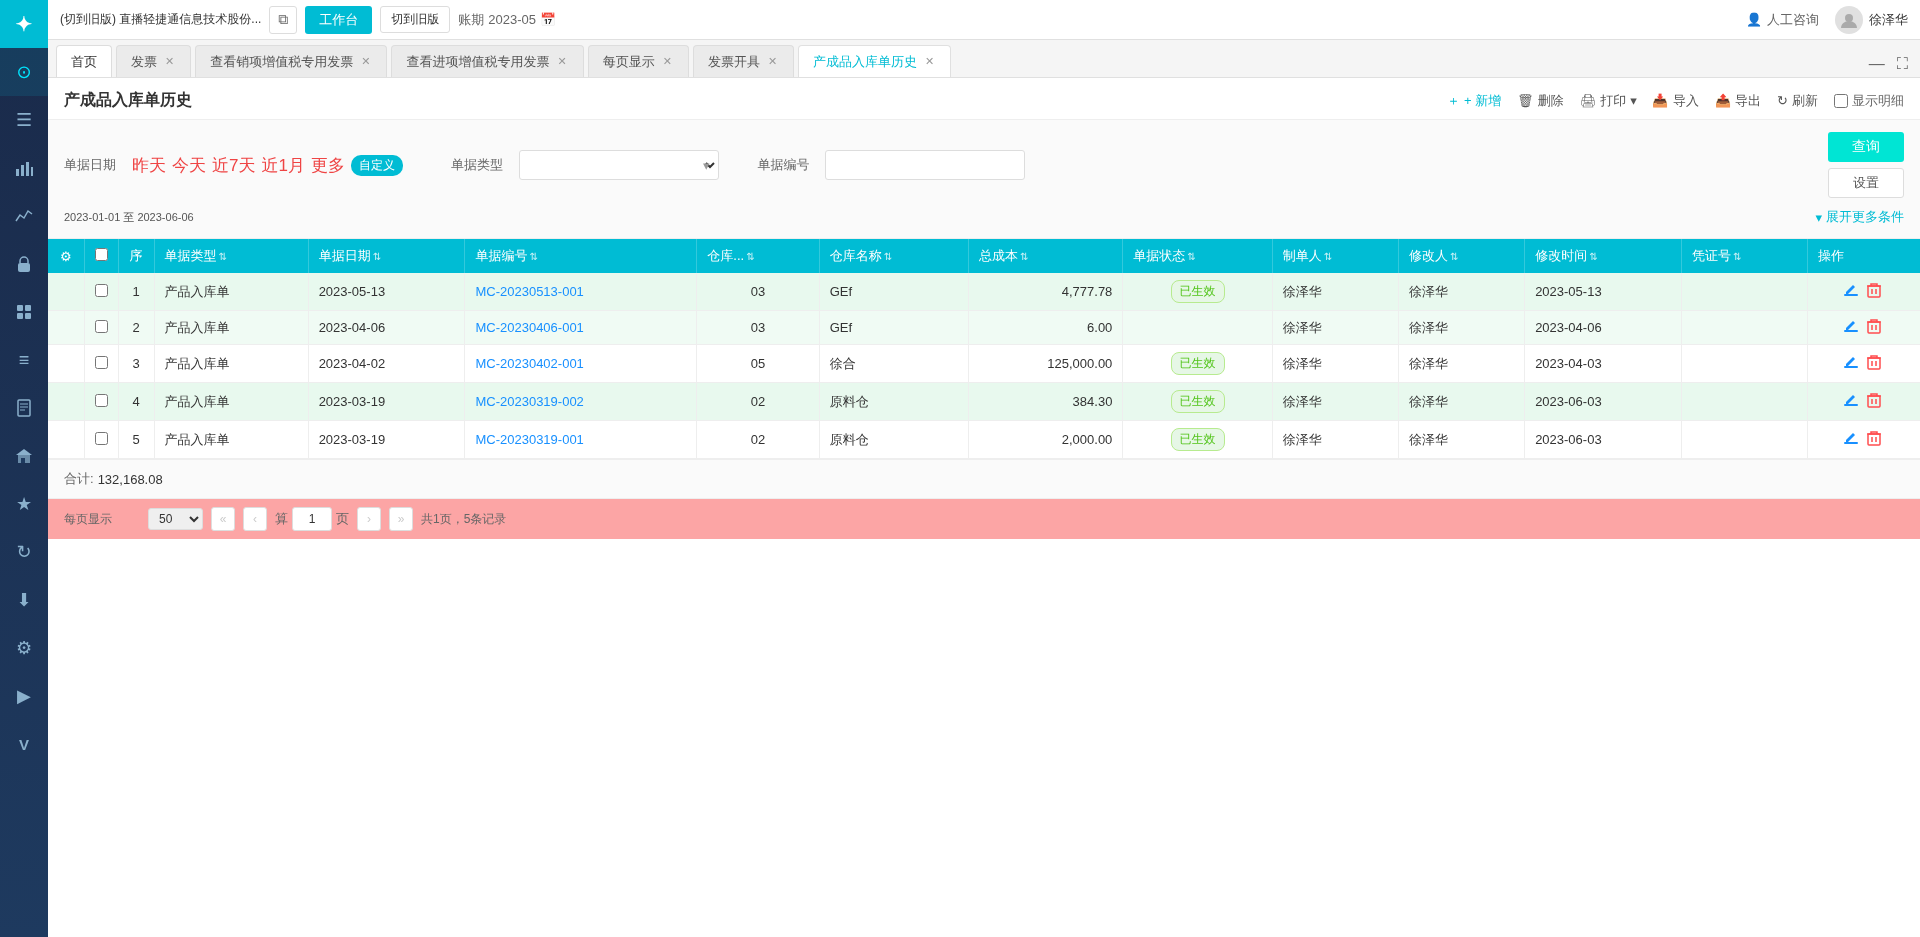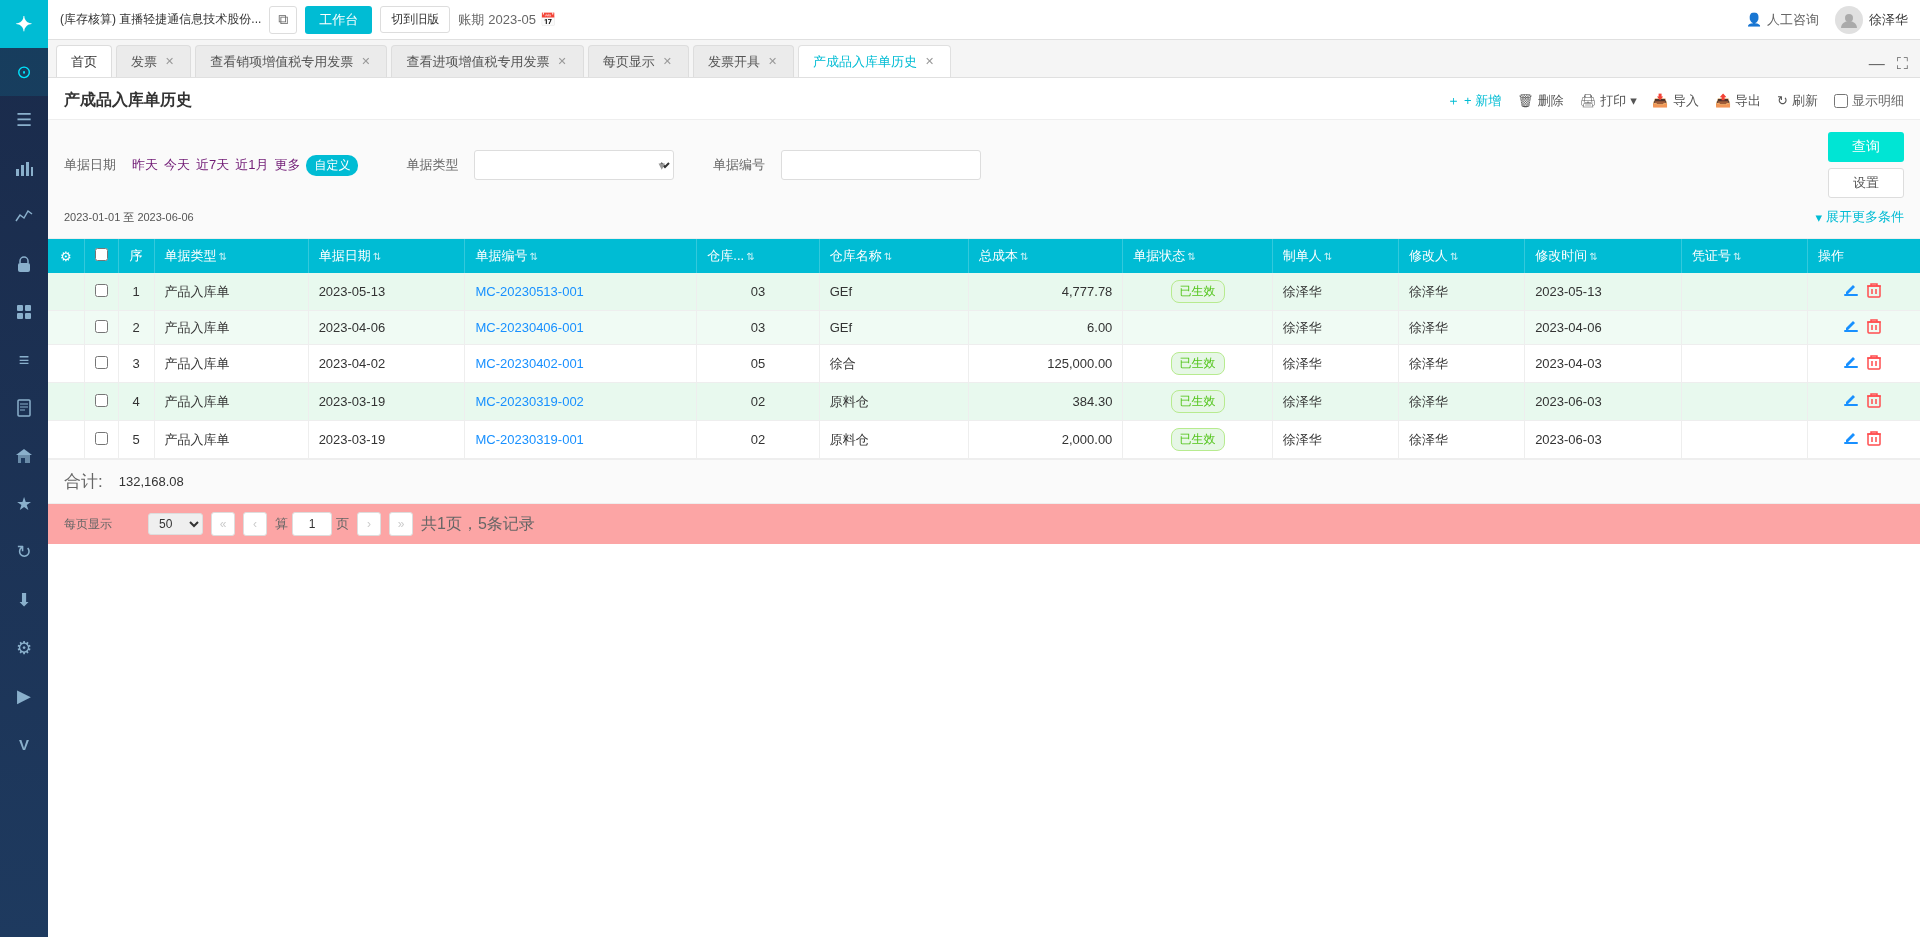--- a/index.html
+++ b/index.html
@@ -240,23 +240,23 @@
       color: #666;
       font-size: 13px;
       white-space: nowrap;
     }
     .filter-date-shortcuts {
       display: flex;
       align-items: center;
       gap: 6px;
     }
     .date-shortcut {
-      color: #701a75;
-      cursor: pointer;
-      font-size: 13px;
+      color: #ef4444;
+      cursor: pointer;
+      font-size: 17px;
     }
     .date-shortcut.custom {
       background: #00bcd4;
       color: white;
       padding: 2px 8px;
       border-radius: 10px;
       font-size: 12px;
     }
     .filter-date-range {
       color: #555;
@@ -394,21 +394,21 @@
     
     .table-footer {
       display: flex;
       align-items: center;
       padding: 10px 16px;
       border-top: 1px solid #eee;
       background: #fafafa;
       position: sticky;
       bottom: 0;
     }
-    .footer-total-label { color: #666; font-size: 17px; margin-right: 16px; }
+    .footer-total-label { color: #666; font-size: 13px; margin-right: 4px; }
     .footer-total-value { color: #333; font-size: 13px; font-weight: 500; }
 
     
     .pagination-bar {
       display: flex;
       align-items: center;
       padding: 8px 16px;
       border-top: 1px solid #eee;
       background: #fca5a5;
       gap: 8px;
@@ -443,21 +443,21 @@
     }
     .page-input {
       width: 40px;
       height: 24px;
       border: 1px solid #ddd;
       border-radius: 3px;
       text-align: center;
       font-size: 12px;
       color: #333;
     }
-    .page-total { color: #666; font-size: 16px; }
+    .page-total { color: #666; font-size: 12px; }
     .show-detail-label { color: #666; font-size: 12px; display: flex; align-items: center; gap: 4px; cursor: pointer; }
     .checkbox-small { width: 14px; height: 14px; cursor: pointer; }
 
     .filter-row2 {
       display: flex;
       align-items: center;
       gap: 24px;
       margin-top: 10px;
     }
   </style>
@@ -515,21 +515,21 @@
   <div class="sidebar-item">↻</div>
   <div class="sidebar-item">⬇</div>
   <div class="sidebar-item">⚙</div>
   <div class="sidebar-item">▶</div>
   <div class="sidebar-item" style="font-weight:bold;font-size:15px;">V</div>
 </div>
 
 <div class="main-container">
 
   <div class="topbar">
-    <div class="topbar-company">(库存核算) 直播轻捷通信息技术股份...</div>
+    <div class="topbar-company">(切到旧版) 直播轻捷通信息技术股份...</div>
     <span class="topbar-copy-icon">⧉</span>
     <button class="btn-worktable">工作台</button>
     <button class="btn-switch">切到旧版</button>
     <div class="topbar-period">
       <span>账期</span>
       <span>2023-05</span>
       <span style="color:#999;">📅</span>
     </div>
     <div class="topbar-right">
       <div class="topbar-help">

